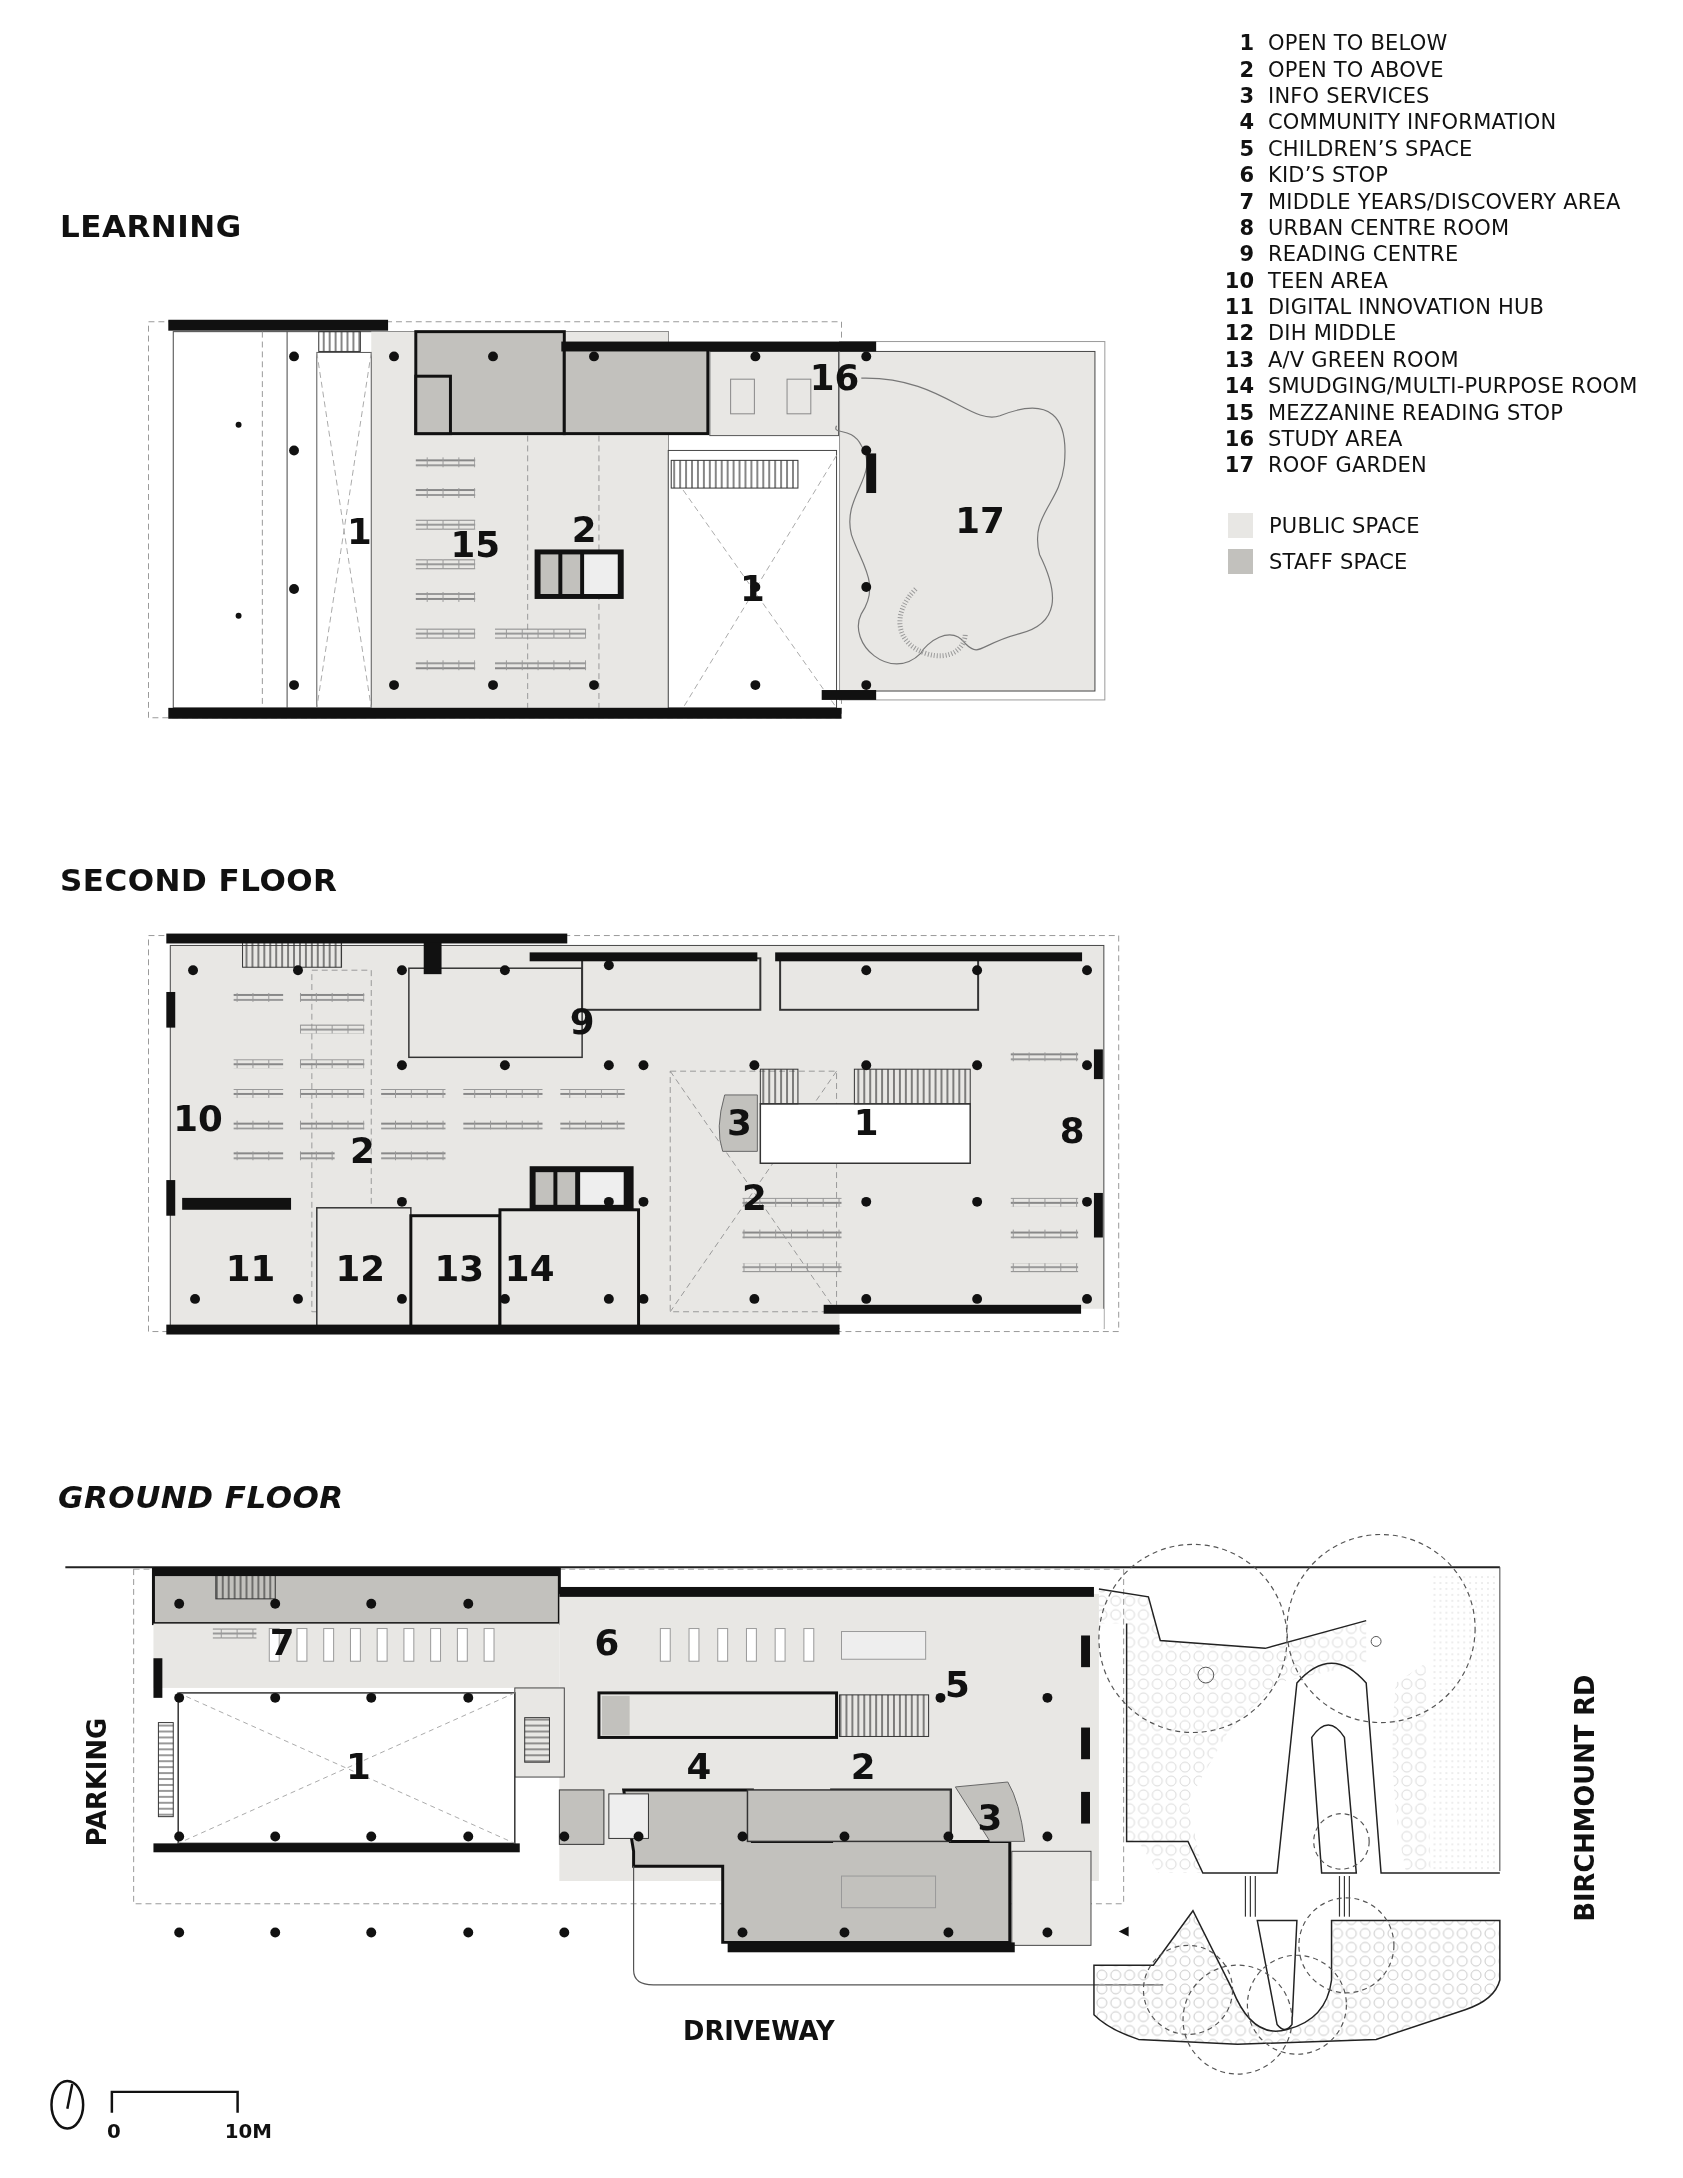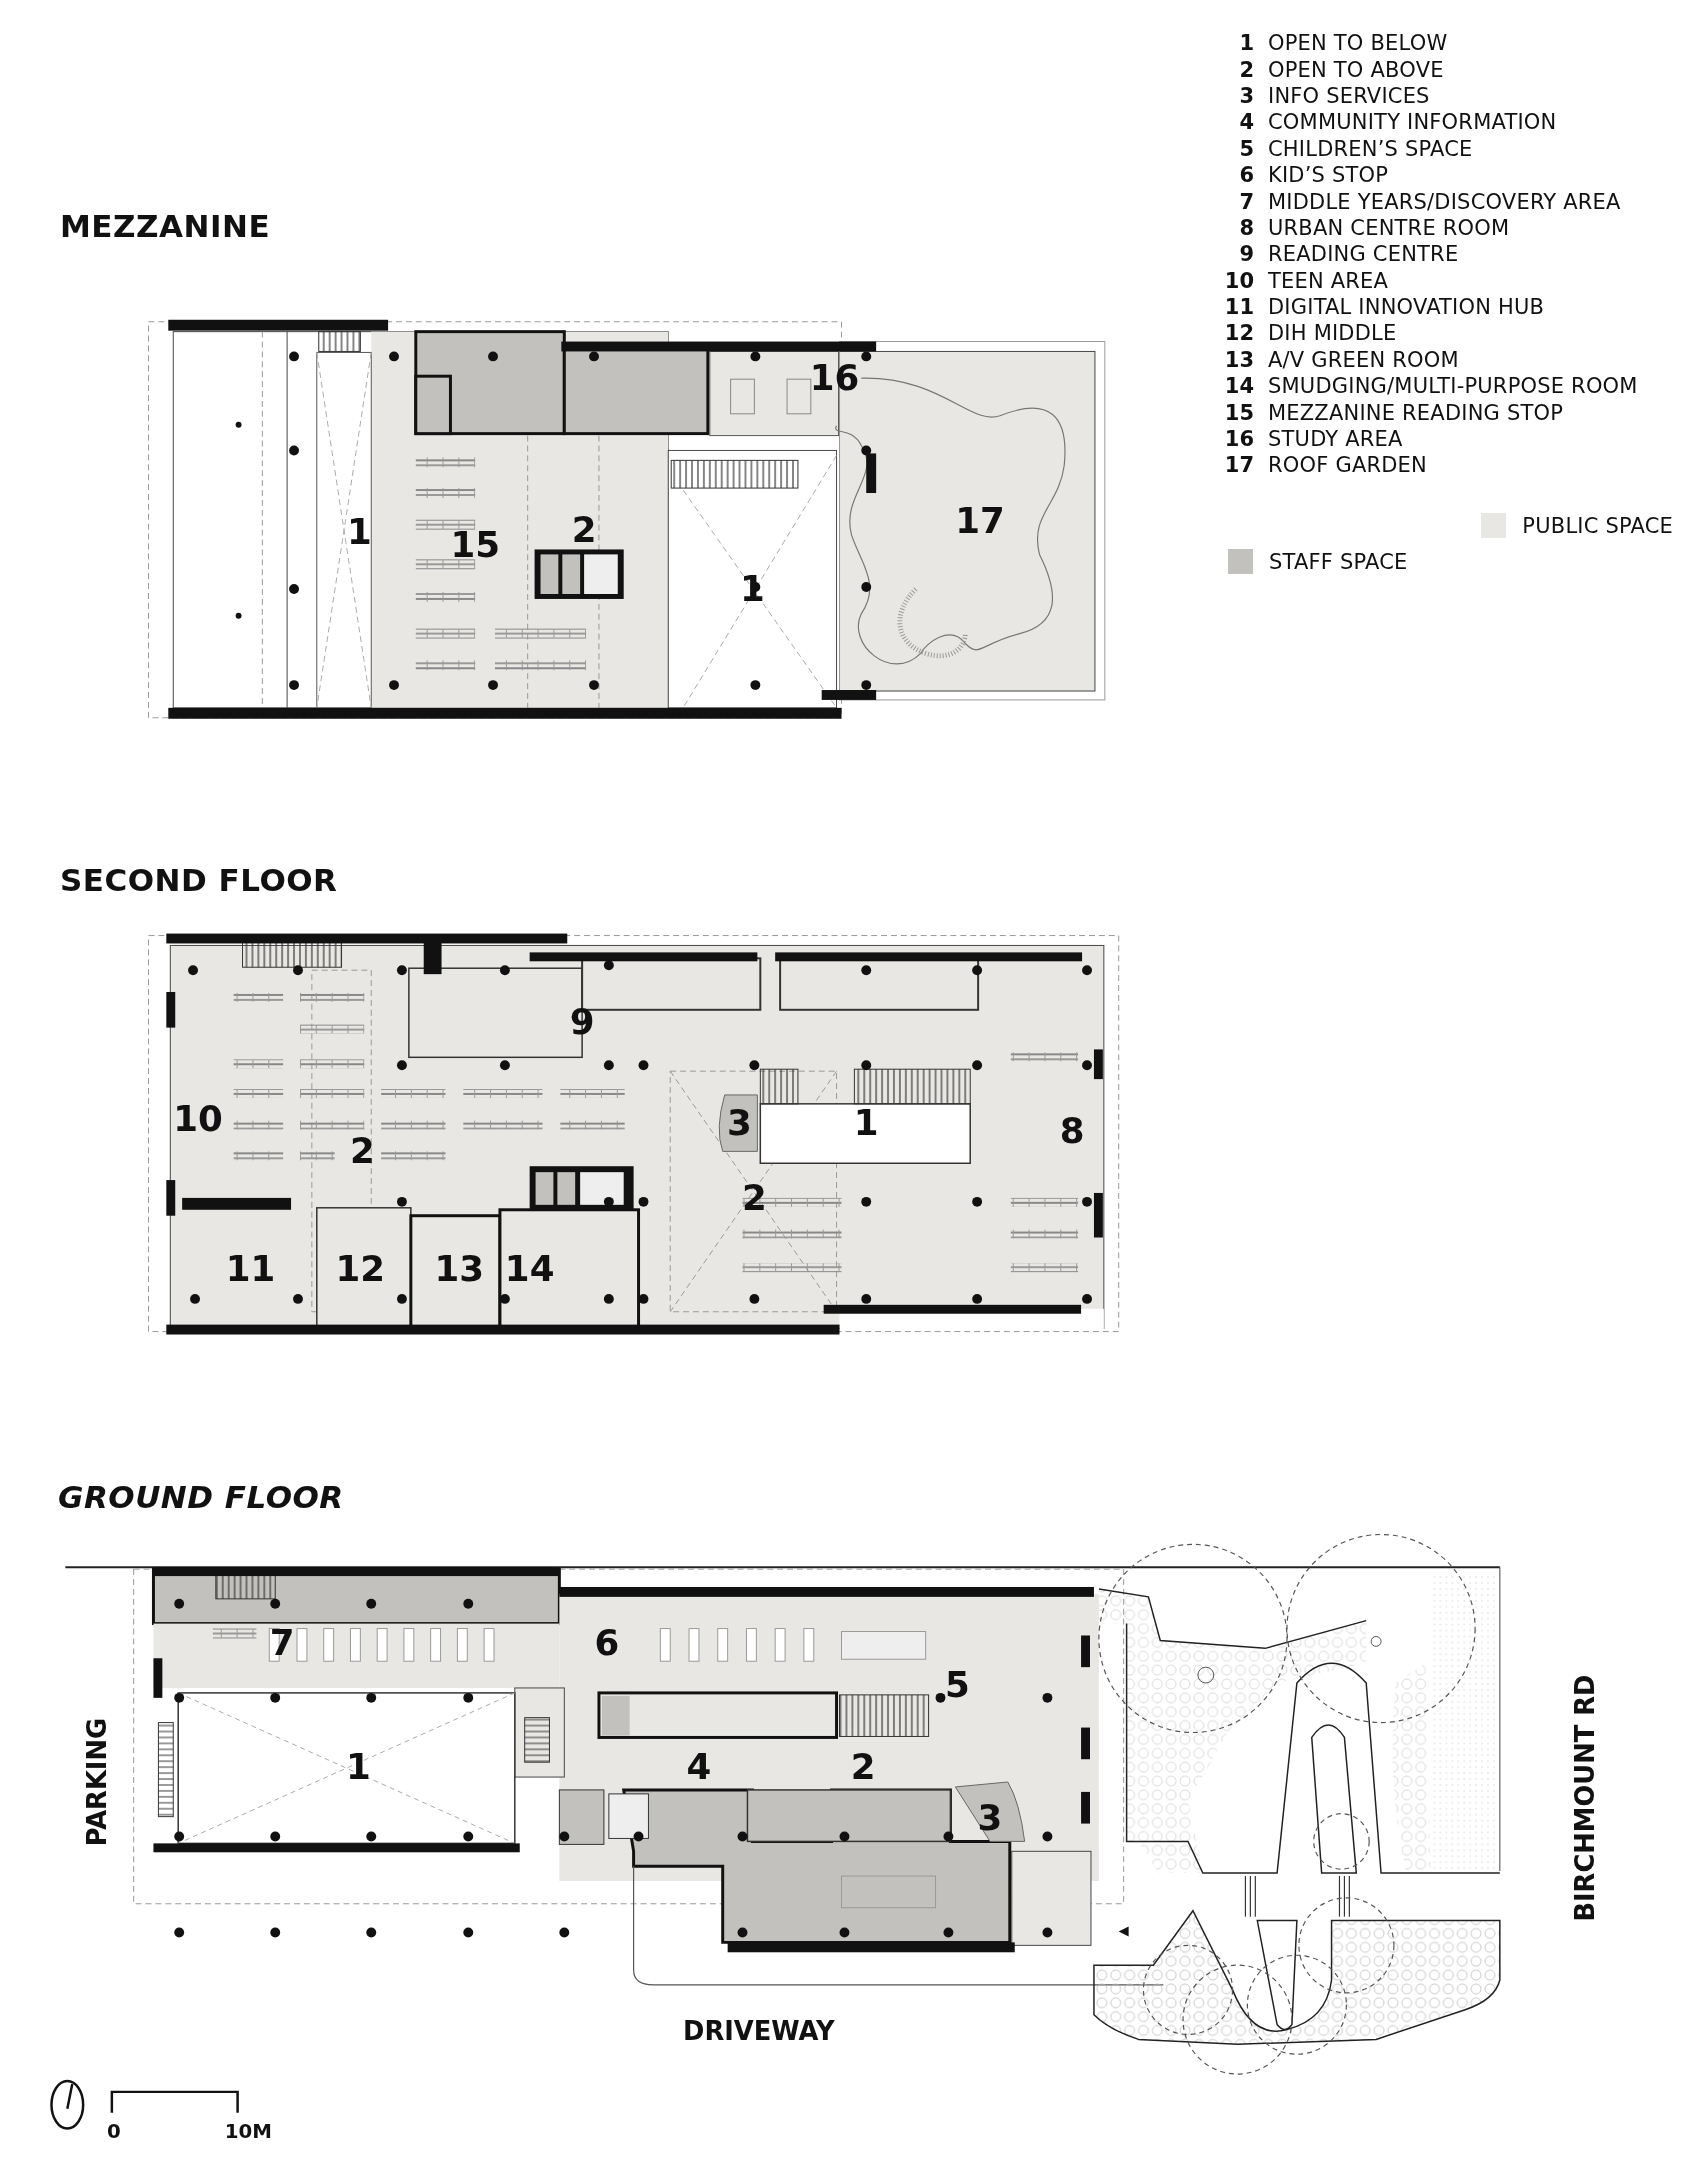--- a/index.html
+++ b/index.html
@@ -12,21 +12,21 @@
   .swatch-row{display:flex;align-items:center;height:26px;font-size:21px;margin-top:10px;}
   .swatch{width:25px;height:25px;margin-left:10px;margin-right:16px;}
   svg#plans{position:absolute;left:0;top:0;}
   .room-num{font-family:"DejaVu Sans",sans-serif;font-weight:bold;font-size:36px;fill:#111;}
   .site-label{font-family:"DejaVu Sans",sans-serif;font-weight:bold;font-size:26px;fill:#111;}
   .scale-text{font-family:"DejaVu Sans",sans-serif;font-weight:bold;font-size:20px;fill:#111;}
 </style>
 </head>
 <body>
 
-<div class="floor-title" style="left:60px;top:208px;">MEZZANINE</div>
+<div class="floor-title" style="left:60px;top:208px;">LEARNING</div>
 <div class="floor-title" style="left:60px;top:830px;margin-top:32px;">SECOND FLOOR</div>
 <div class="floor-title" style="left:58px;top:1479px;font-style:italic;">GROUND FLOOR</div>
 
 <div id="legend">
   <div class="leg-row">
       <span class="leg-num">1</span>
       <span class="leg-label">OPEN TO BELOW</span>
     </div>
   <div class="leg-row">
       <span class="leg-num">2</span>
@@ -85,21 +85,21 @@
       <span class="leg-label">MEZZANINE READING STOP</span>
     </div>
   <div class="leg-row">
       <span class="leg-num">16</span>
       <span class="leg-label">STUDY AREA</span>
     </div>
   <div class="leg-row">
       <span class="leg-num">17</span>
       <span class="leg-label">ROOF GARDEN</span>
     </div>
-  <div class="swatch-row" style="margin-top:34px;justify-content:flex-end;">
+  <div class="swatch-row" style="margin-top:34px;">
     <span class="swatch" style="background:#e8e7e4;"></span>
     <span class="leg-label">PUBLIC SPACE</span>
   </div>
   <div class="swatch-row">
     <span class="swatch" style="background:#c2c1bd;"></span>
     <span class="leg-label">STAFF SPACE</span>
   </div>
 </div>
 
 <svg id="plans" width="1683" height="2178" viewBox="0 0 1700 2200" xmlns="http://www.w3.org/2000/svg">

